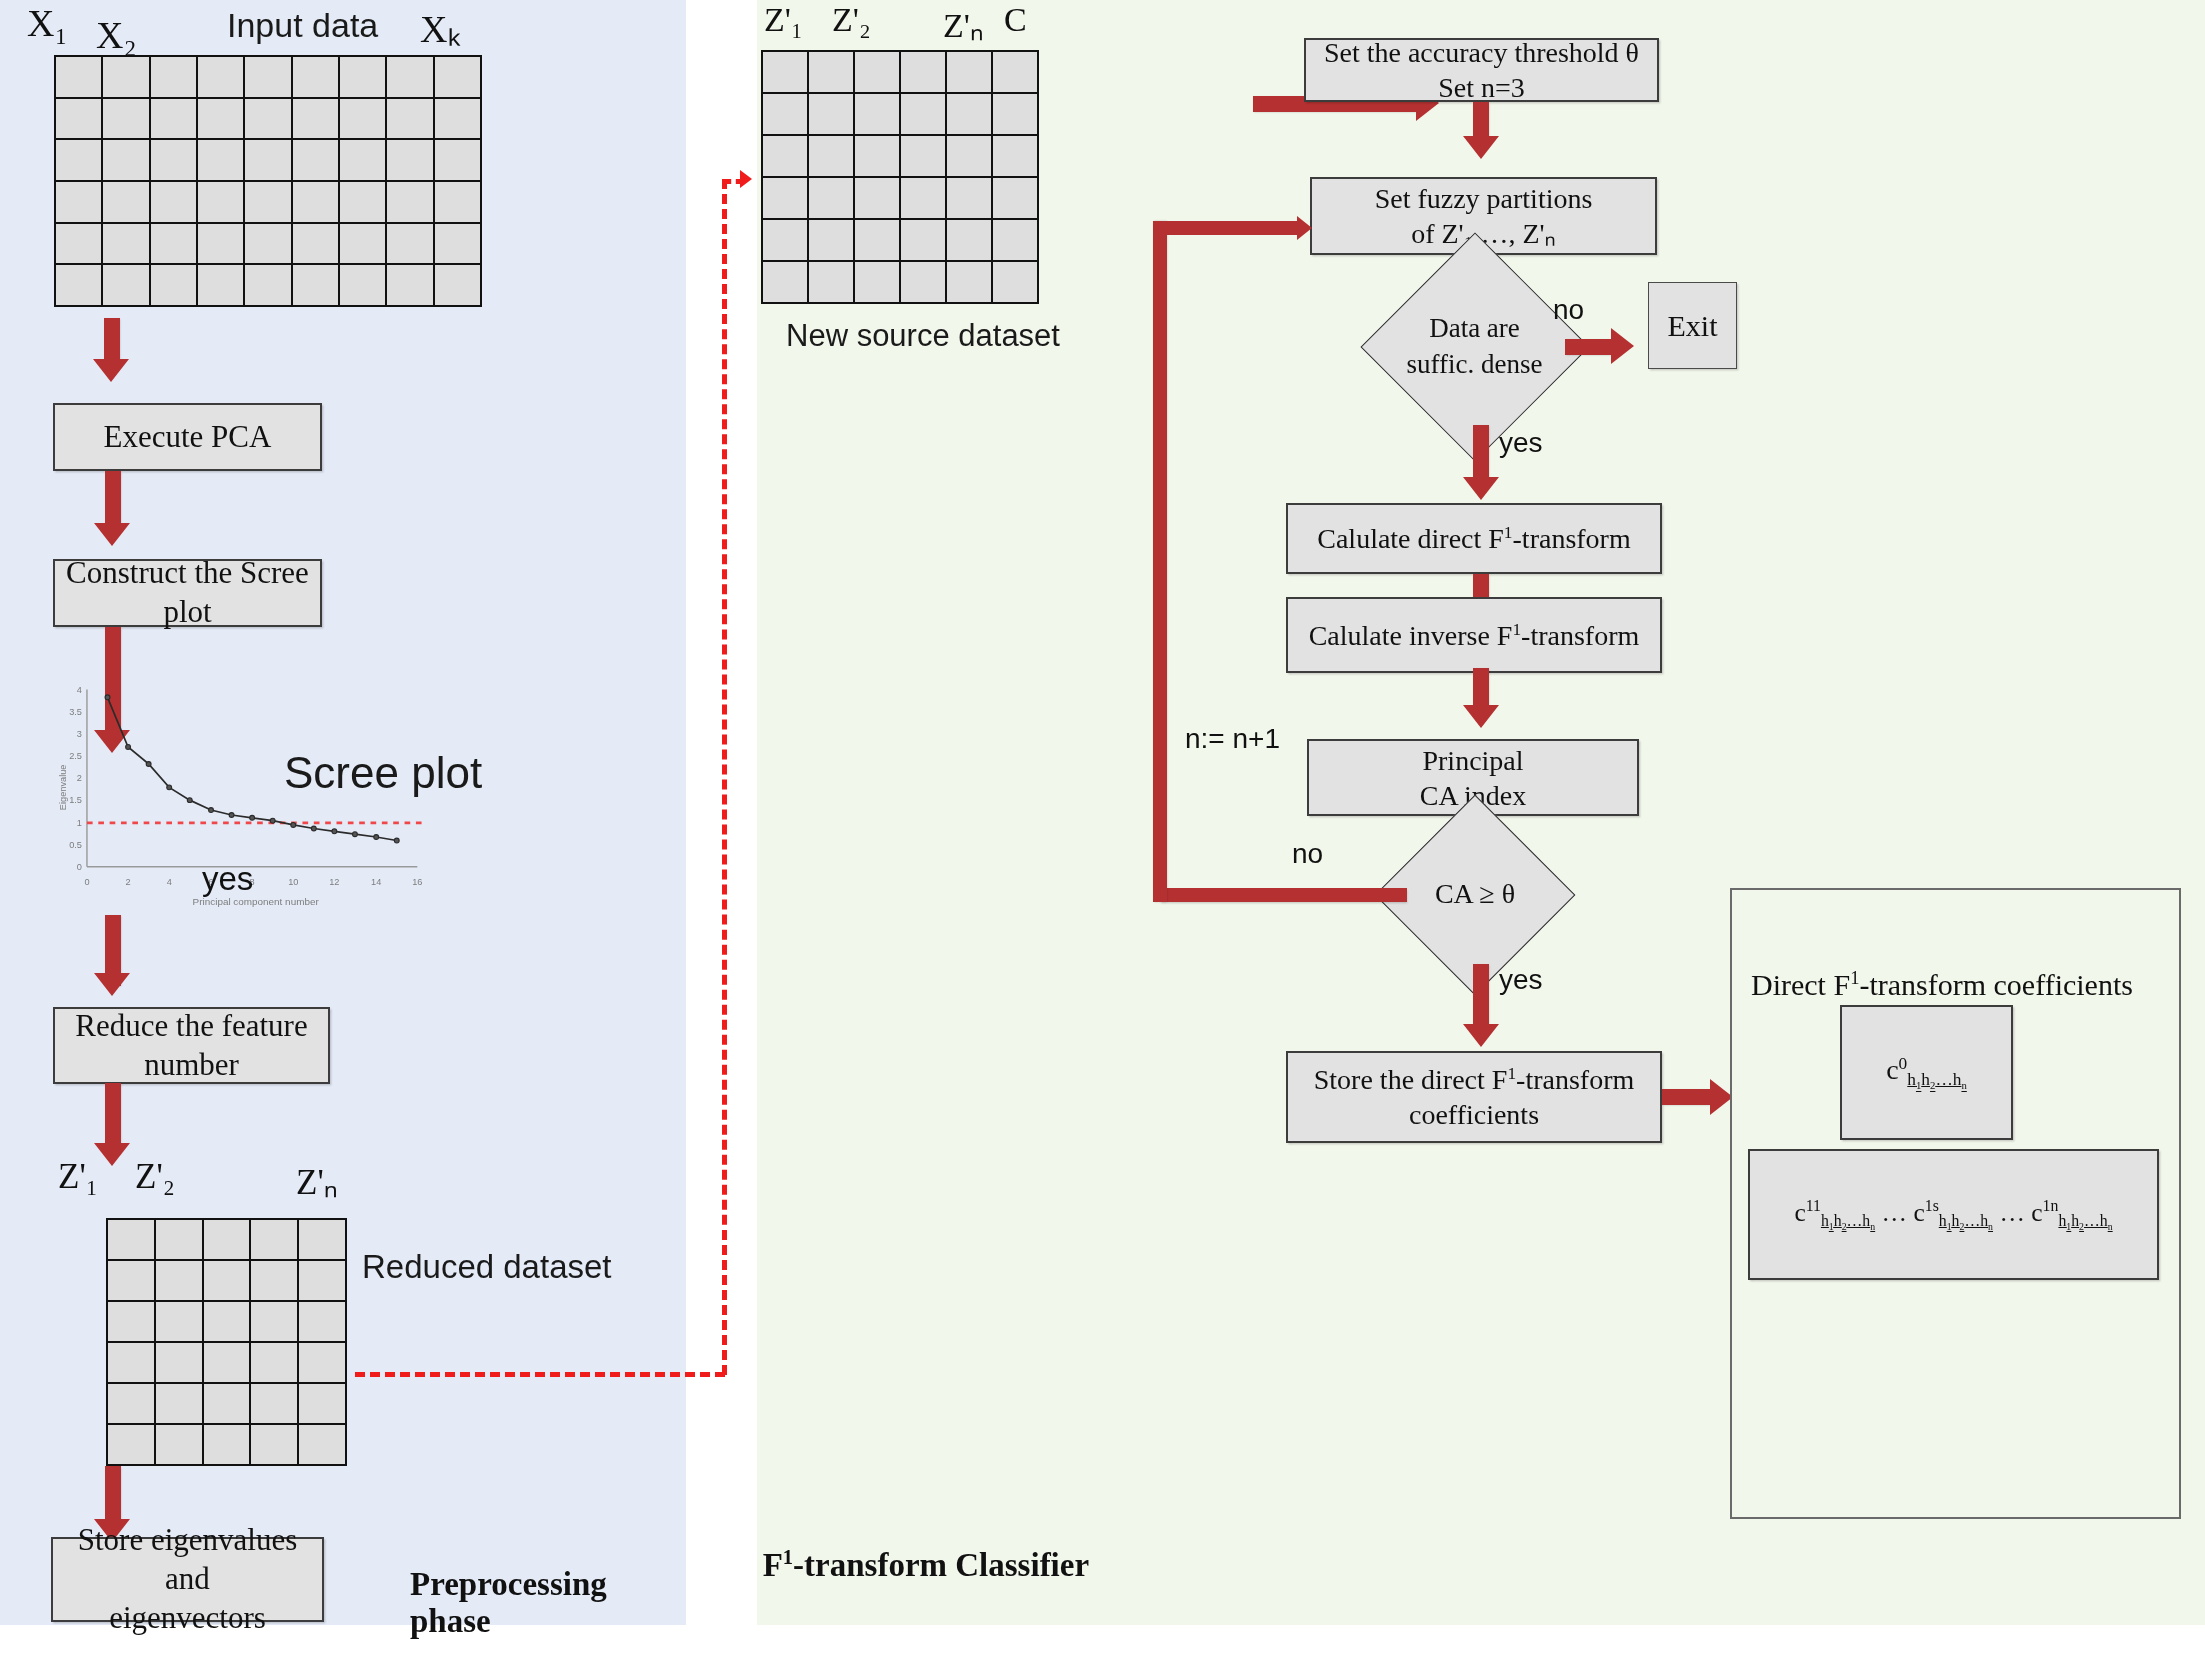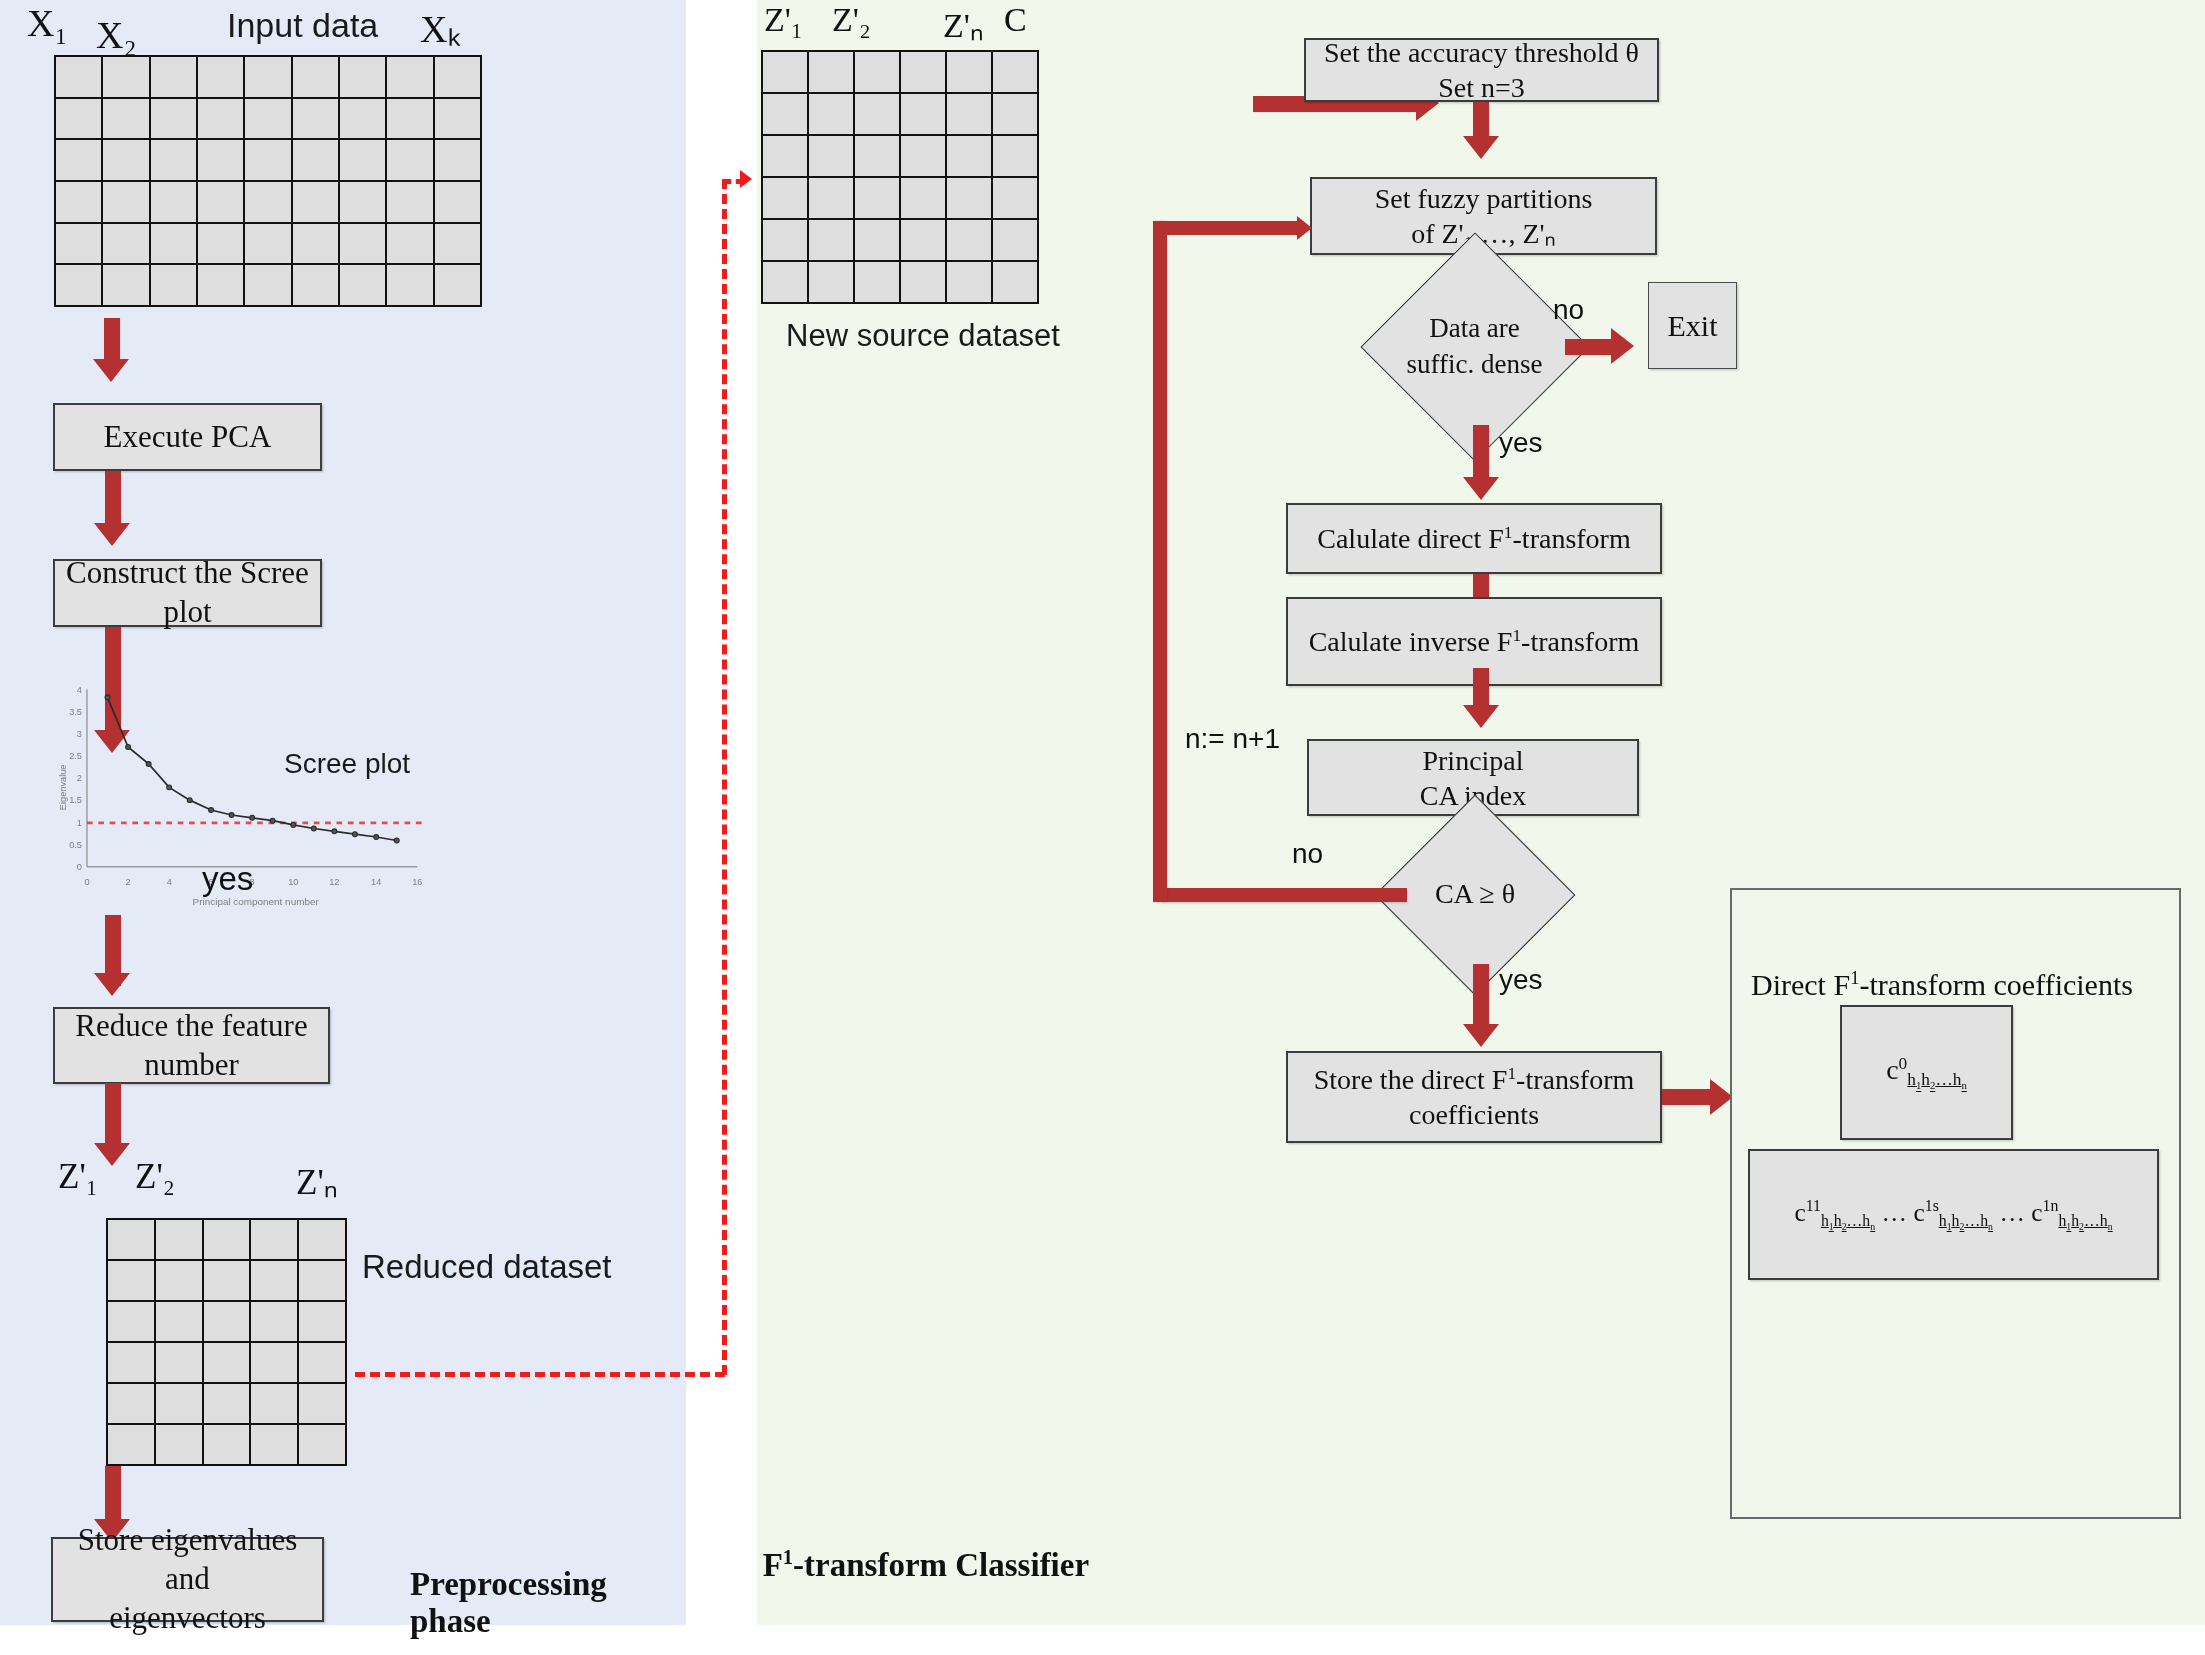--- a/index.html
+++ b/index.html
@@ -196,21 +196,21 @@
         <circle cx="382" cy="208" r="3.4"></circle>
           <circle cx="411" cy="212" r="3.4"></circle>
         <circle cx="440" cy="216" r="3.4"></circle>
           <circle cx="470" cy="220" r="3.4"></circle>
         <circle cx="499" cy="225" r="3.4"></circle>
       </g>
       <text x="32" y="150" font-size="13" fill="#7d7d7d" font-family="Liberation Sans, sans-serif" text-anchor="middle" transform="rotate(-90 32 150)">Eigenvalue</text>
       <text x="300" y="316" font-size="14" fill="#7d7d7d" font-family="Liberation Sans, sans-serif" text-anchor="middle">Principal component number</text>
     </svg>
   </div>
-  <div class="screetitle" style="left:284px;top:748px;font-size:28px;">Scree plot</div>
+  <div class="screetitle" style="left:284px;top:748px;font-size:44px;">Scree plot</div>
   <div class="yesword" style="left:202px;top:860px;font-size:33px;">yes</div>
 
   <div class="box" style="left:53px;top:1007px;width:277px;height:77px;font-size:31px;">
     <span>Reduce the feature number</span>
   </div>
 
   <div class="ar v" style="left:105px;top:1083px;height:71px;"></div>
   <div class="head down" style="left:94px;top:1143px;"></div>
 
   <div class="thead" style="left:0;top:1157px;width:397px;height:45px;font-size:35px;">
@@ -355,21 +355,21 @@
   <div class="head down" style="left:706px;top:477px;"></div>
   <div class="edgelbl" style="left:742px;top:427px;font-size:28px;">yes</div>
 
   <div class="box" style="left:529px;top:503px;width:376px;height:71px;font-size:28px;">
     <span>Calulate direct F<sup>1</sup>-transform</span>
   </div>
 
   <div class="ar v" style="left:716px;top:574px;height:41px;"></div>
   <div class="head down" style="left:706px;top:610px;"></div>
 
-  <div class="box" style="left:529px;top:597px;width:376px;height:89px;font-size:28px;">
+  <div class="box" style="left:529px;top:597px;width:376px;height:76px;font-size:28px;">
     <span>Calulate inverse F<sup>1</sup>-transform</span>
   </div>
 
   <div class="ar v" style="left:716px;top:668px;height:41px;"></div>
   <div class="head down" style="left:706px;top:705px;"></div>
 
   <div class="box" style="left:550px;top:739px;width:332px;height:77px;font-size:28px;flex-direction:column;">
     <span>Principal</span>
     <span>CA index</span>
   </div>

